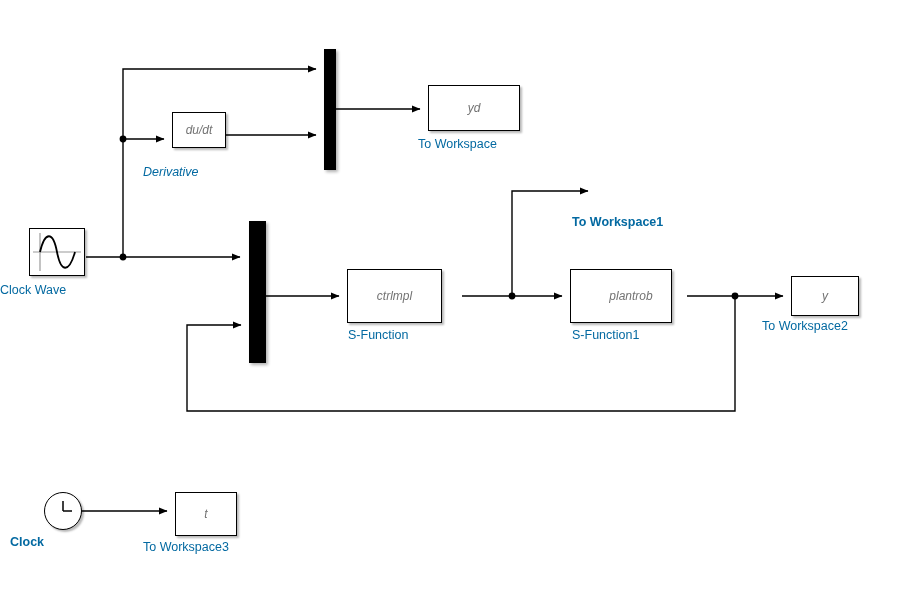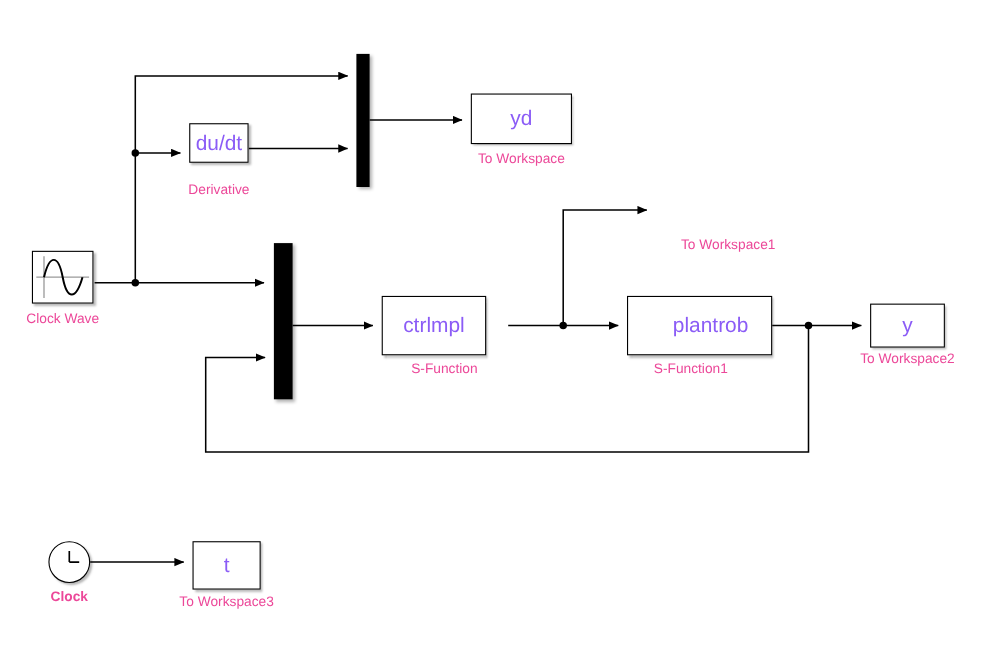--- a/index.html
+++ b/index.html
@@ -30,31 +30,31 @@
     position: absolute;
     box-sizing: border-box;
     background: #ffffff;
     border: 1px solid #000000;
     box-shadow: 2px 2px 2px rgba(0,0,0,0.28);
     display: flex;
     align-items: center;
     justify-content: center;
   }
   .block-text {
-    font-size: 19px;
-    color: #8b5cf6;
+    font-size: 12px;
+    color: #737373;
     line-height: 1;
     white-space: nowrap;
+    font-style: italic;
   }
   .caption {
     position: absolute;
     font-size: 12.5px;
-    color: #ec4899;
+    color: #0369a1;
     white-space: nowrap;
-    text-align: center;
     line-height: 1;
   }
   .mux {
     position: absolute;
     background: #000000;
     box-shadow: 2px 2px 3px rgba(0,0,0,0.30);
   }
   .sine-block {
     position: absolute;
     box-sizing: border-box;
@@ -141,39 +141,39 @@
       <line x1="10" y1="4" x2="10" y2="42" stroke="#9a9a9a" stroke-width="1.2"></line>
       <line x1="3" y1="23" x2="51" y2="23" stroke="#9a9a9a" stroke-width="1.2"></line>
       <path d="M10,23 C15,2 23,2 27,23 C31,44 39,44 45,23" stroke="#000000" stroke-width="1.8" fill="none"></path>
     </svg>
   </div>
   <div class="caption" style="left:0px; top:284px; width:114px;">Clock Wave</div>
 
   <div class="block" style="left:172px; top:112px; width:54px; height:36px;">
     <span class="block-text">du/dt</span>
   </div>
-  <div class="caption" style="left:143px; top:166px; width:112px;">Derivative</div>
+  <div class="caption" style="left:143px; top:166px; width:112px;font-style:italic;">Derivative</div>
 
   <div class="mux" style="left:324px; top:49px; width:12px; height:121px;"></div>
 
   <div class="mux" style="left:249px; top:221px; width:17px; height:142px;"></div>
 
   <div class="block" style="left:428px; top:85px; width:92px; height:46px;">
     <span class="block-text">yd</span>
   </div>
   <div class="caption" style="left:418px; top:138px; width:112px;">To Workspace</div>
 
-  <div class="caption" style="left:599px; top:216px; width:126px;">To Workspace1</div>
+  <div class="caption" style="left:572px; top:216px; width:126px;font-weight:bold;">To Workspace1</div>
 
   <div class="block" style="left:347px; top:269px; width:95px; height:54px;">
     <span class="block-text">ctrlmpl</span>
   </div>
   <div class="caption" style="left:348px; top:329px; width:112px;">S-Function</div>
 
-  <div class="block" style="left:570px; top:269px; width:132px; height:54px;padding-left:20px;">
+  <div class="block" style="left:570px; top:269px; width:102px; height:54px;padding-left:20px;">
     <span class="block-text">plantrob</span>
   </div>
   <div class="caption" style="left:572px; top:329px; width:112px;">S-Function1</div>
 
   <div class="block" style="left:791px; top:276px; width:68px; height:40px;">
     <span class="block-text">y</span>
   </div>
   <div class="caption" style="left:762px; top:320px; width:126px;">To Workspace2</div>
 
   <div class="clock-block" style="left:44px; top:492px; width:38px; height:38px;">

